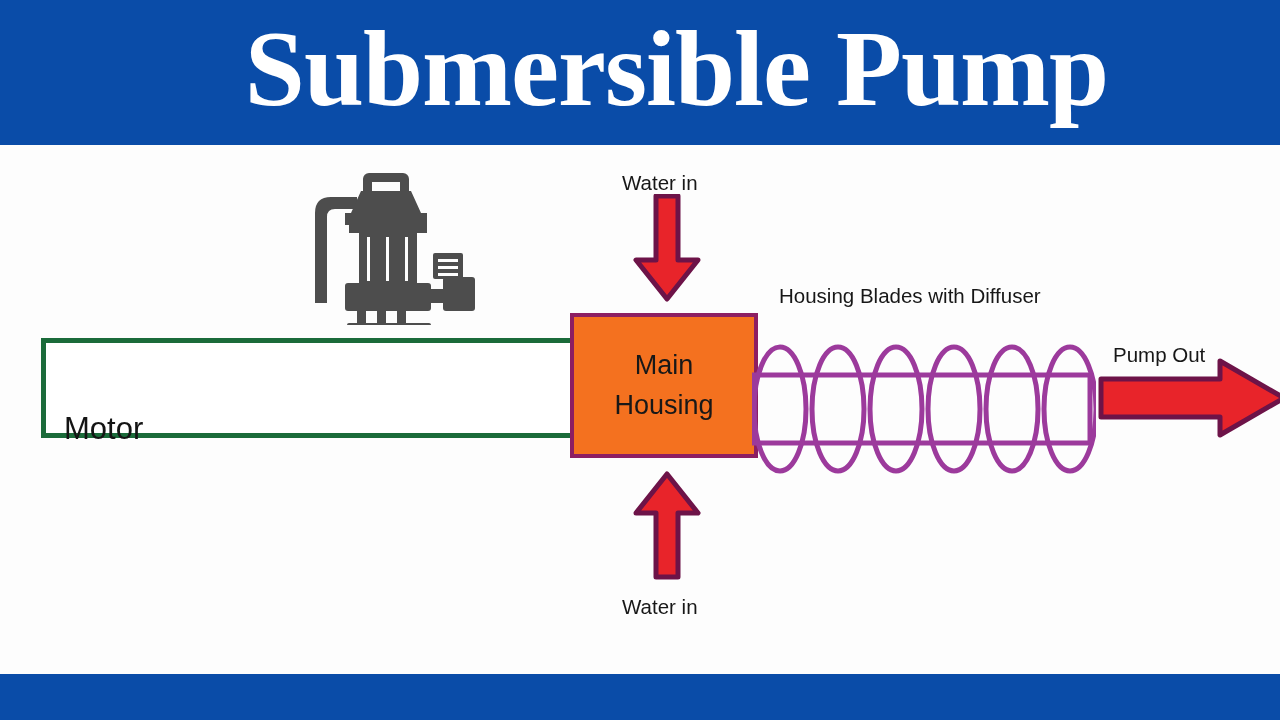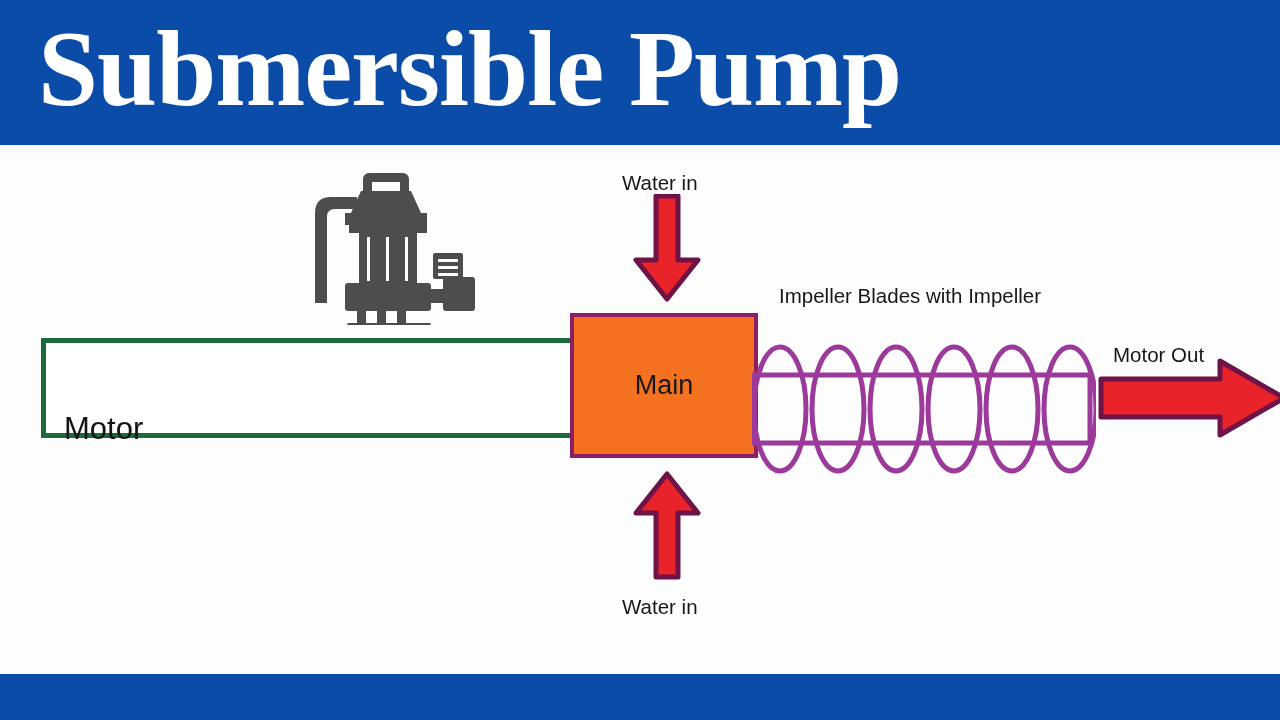--- a/index.html
+++ b/index.html
@@ -26,28 +26,27 @@
   #top-banner { top: 0; height: 145px; }
   #bottom-banner { top: 674px; height: 46px; }
 
   #page-title {
     position: absolute;
     left: 0;
     top: 0;
     width: 1108px;
     height: 145px;
     line-height: 138px;
-    text-align: left;
+    text-align: right;
     color: #ffffff;
     font-family: "Liberation Serif", serif;
     font-weight: bold;
     font-size: 108px;
     letter-spacing: -1px;
     white-space: nowrap;
-    padding-left: 38px;
   }
 
   
   #diagram {
     position: absolute;
     left: 0;
     top: 145px;
     width: 1028px;
     height: 529px;
   }
@@ -177,40 +176,41 @@
       <svg width="72" height="108" viewBox="0 0 72 108" aria-hidden="true">
         <polygon points="25,2 47,2 47,66 67,66 36,105 5,66 25,66" fill="#e8242a" stroke="#6d1348" stroke-width="5" stroke-linejoin="round"></polygon>
       </svg>
     </div>
 
     <div id="motor-box"></div>
     <div id="motor-label">Motor</div>
 
     <div id="impeller-housing">
       <span>Main</span>
-    </div>
-
-    <div id="diffuser-label">Impeller Blades with Impeller</div>
+      <span>Housing</span>
+    </div>
+
+    <div id="diffuser-label">Housing Blades with Diffuser</div>
     <div id="diffuser">
       <svg width="344" height="150" viewBox="0 0 344 150" aria-hidden="true">
 
         <rect x="2" y="40" width="336" height="68" fill="none" stroke="#9c3a9c" stroke-width="5"></rect>
 
         <g fill="none" stroke="#9c3a9c" stroke-width="5">
           <ellipse cx="28" cy="74" rx="26" ry="62"></ellipse>
           <ellipse cx="86" cy="74" rx="26" ry="62"></ellipse>
           <ellipse cx="144" cy="74" rx="26" ry="62"></ellipse>
           <ellipse cx="202" cy="74" rx="26" ry="62"></ellipse>
           <ellipse cx="260" cy="74" rx="26" ry="62"></ellipse>
           <ellipse cx="318" cy="74" rx="26" ry="62"></ellipse>
         </g>
       </svg>
     </div>
 
-    <div class="flow-label" id="label-water-out">Motor Out</div>
+    <div class="flow-label" id="label-water-out">Pump Out</div>
     <div id="arrow-out">
       <svg width="190" height="80" viewBox="0 0 190 80" aria-hidden="true">
         <polygon points="3,21 122,21 122,3 186,40 122,77 122,59 3,59" fill="#e8242a" stroke="#6d1348" stroke-width="5" stroke-linejoin="round"></polygon>
       </svg>
     </div>
 
     <div id="arrow-in-bottom">
       <svg width="72" height="110" viewBox="0 0 72 110" aria-hidden="true">
         <polygon points="36,4 67,43 47,43 47,107 25,107 25,43 5,43" fill="#e8242a" stroke="#6d1348" stroke-width="5" stroke-linejoin="round"></polygon>
       </svg>

